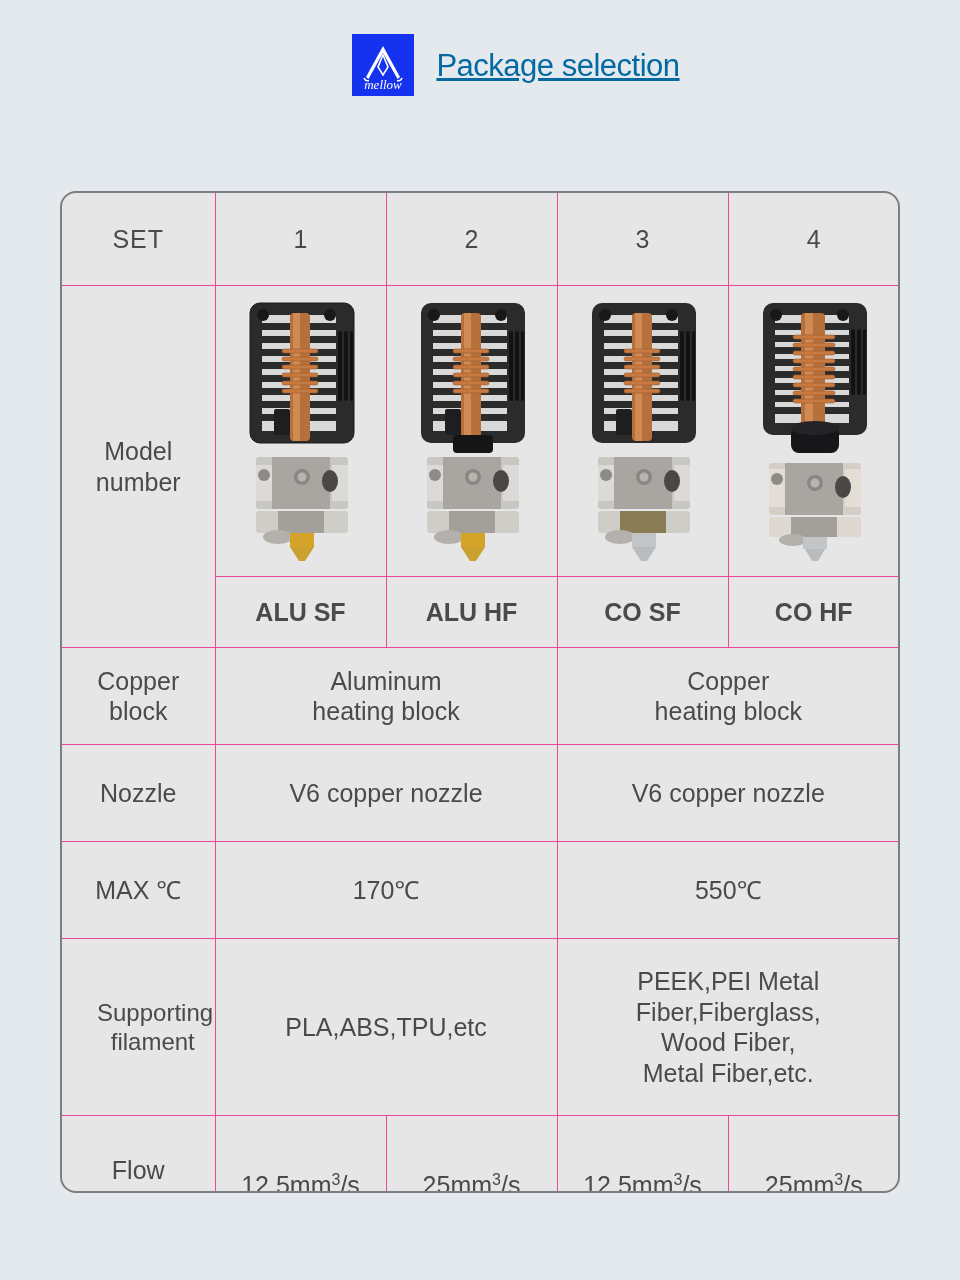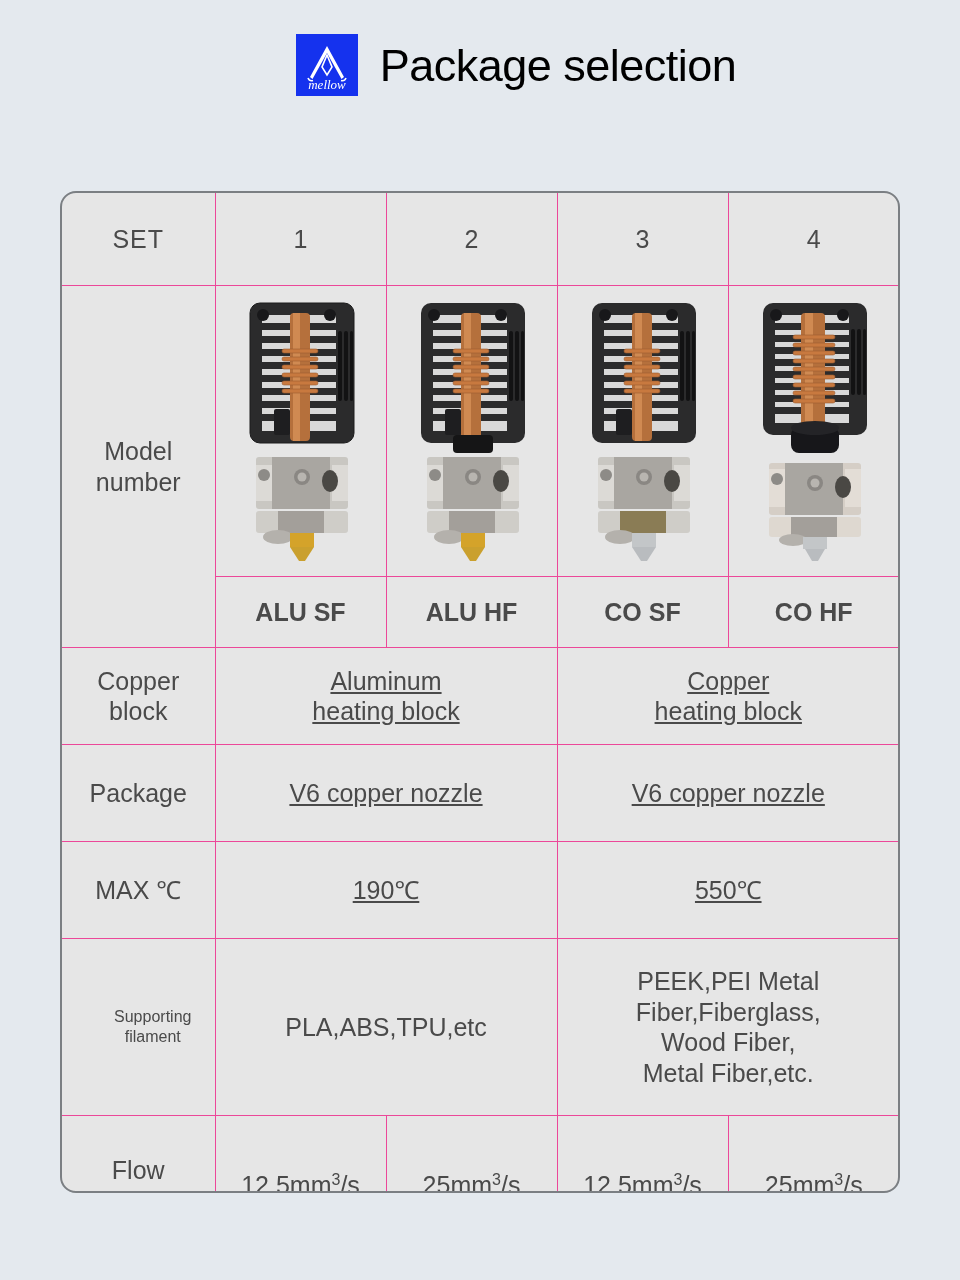--- a/index.html
+++ b/index.html
@@ -29,26 +29,27 @@
   }
   .logo {
     width: 62px;
     height: 62px;
     background: #1532ee;
     position: relative;
     flex: 0 0 auto;
   }
   .logo svg { display: block; width: 62px; height: 62px; }
   .page-title {
-    font-size: 45px;
-    color: #000000;
+    font-size: 31px;
+    color: #0369a1;
     letter-spacing: -0.5px;
     line-height: 1;
     white-space: nowrap;
     font-weight: 400;
+    text-decoration: underline;
   }
 
   
   .table-wrap {
     position: absolute;
     left: 60px;
     top: 191px;
     width: 840px;
     height: 1002px;
     background: #e6e6e6;
@@ -75,26 +76,26 @@
   
   table.spec tr td:first-child { border-left: none; margin-top: 48px; }
   table.spec tr td:last-child { border-right: none; }
   table.spec tr:first-child td { border-top: none; }
   table.spec tr:last-child td { border-bottom: none; }
 
   .col-label { width: 153px; }
   .col-set   { width: 171px; }
 
   .cell-rowlabel { font-size: 26px; }
-  .cell-rowlabel.small { font-size: 16px; padding-left: 35px; }
+  .cell-rowlabel.small { font-size: 24px; padding-left: 35px; }
   .cell-head-set { font-size: 34px; letter-spacing: 1px; }
   .cell-head-num { font-size: 34px; }
   .cell-model    { font-size: 25px; }
   .cell-flow     { font-size: 24px; white-space: nowrap; }
-  .cell-big      { font-size: 26px; text-decoration: underline; }
+  .cell-big      { font-size: 26px; }
   .cell-filament { font-size: 25px; }
 
   .row-head td    { height: 84px; }
   .row-img td     { height: 282px; padding: 0; }
   .row-model td   { height: 62px; font-weight: bold; }
   .row-block td   { height: 88px; }
   .row-nozzle td  { height: 88px; }
   .row-max td     { height: 88px; }
   .row-fil td     { height: 168px; }
   .row-flow td    { height: 130px; }
@@ -432,28 +433,28 @@
         <span>Aluminum</span><br>
         <span>heating block</span>
       </td>
       <td colspan="2" class="cell-big">
         <span>Copper</span><br>
         <span>heating block</span>
       </td>
     </tr>
 
     <tr class="row-nozzle">
-      <td class="cell-rowlabel">Package</td>
+      <td class="cell-rowlabel">Nozzle</td>
       <td colspan="2" class="cell-big">V6 copper nozzle</td>
       <td colspan="2" class="cell-big">V6 copper nozzle</td>
     </tr>
 
     <tr class="row-max">
       <td class="cell-rowlabel">MAX ℃</td>
-      <td colspan="2" class="cell-big">190℃</td>
+      <td colspan="2" class="cell-big">170℃</td>
       <td colspan="2" class="cell-big">550℃</td>
     </tr>
 
     <tr class="row-fil">
       <td class="cell-rowlabel small">
         <span>Supporting</span><br>
         <span>filament</span>
       </td>
       <td colspan="2" class="cell-filament">PLA,ABS,TPU,etc</td>
       <td colspan="2" class="cell-filament">

